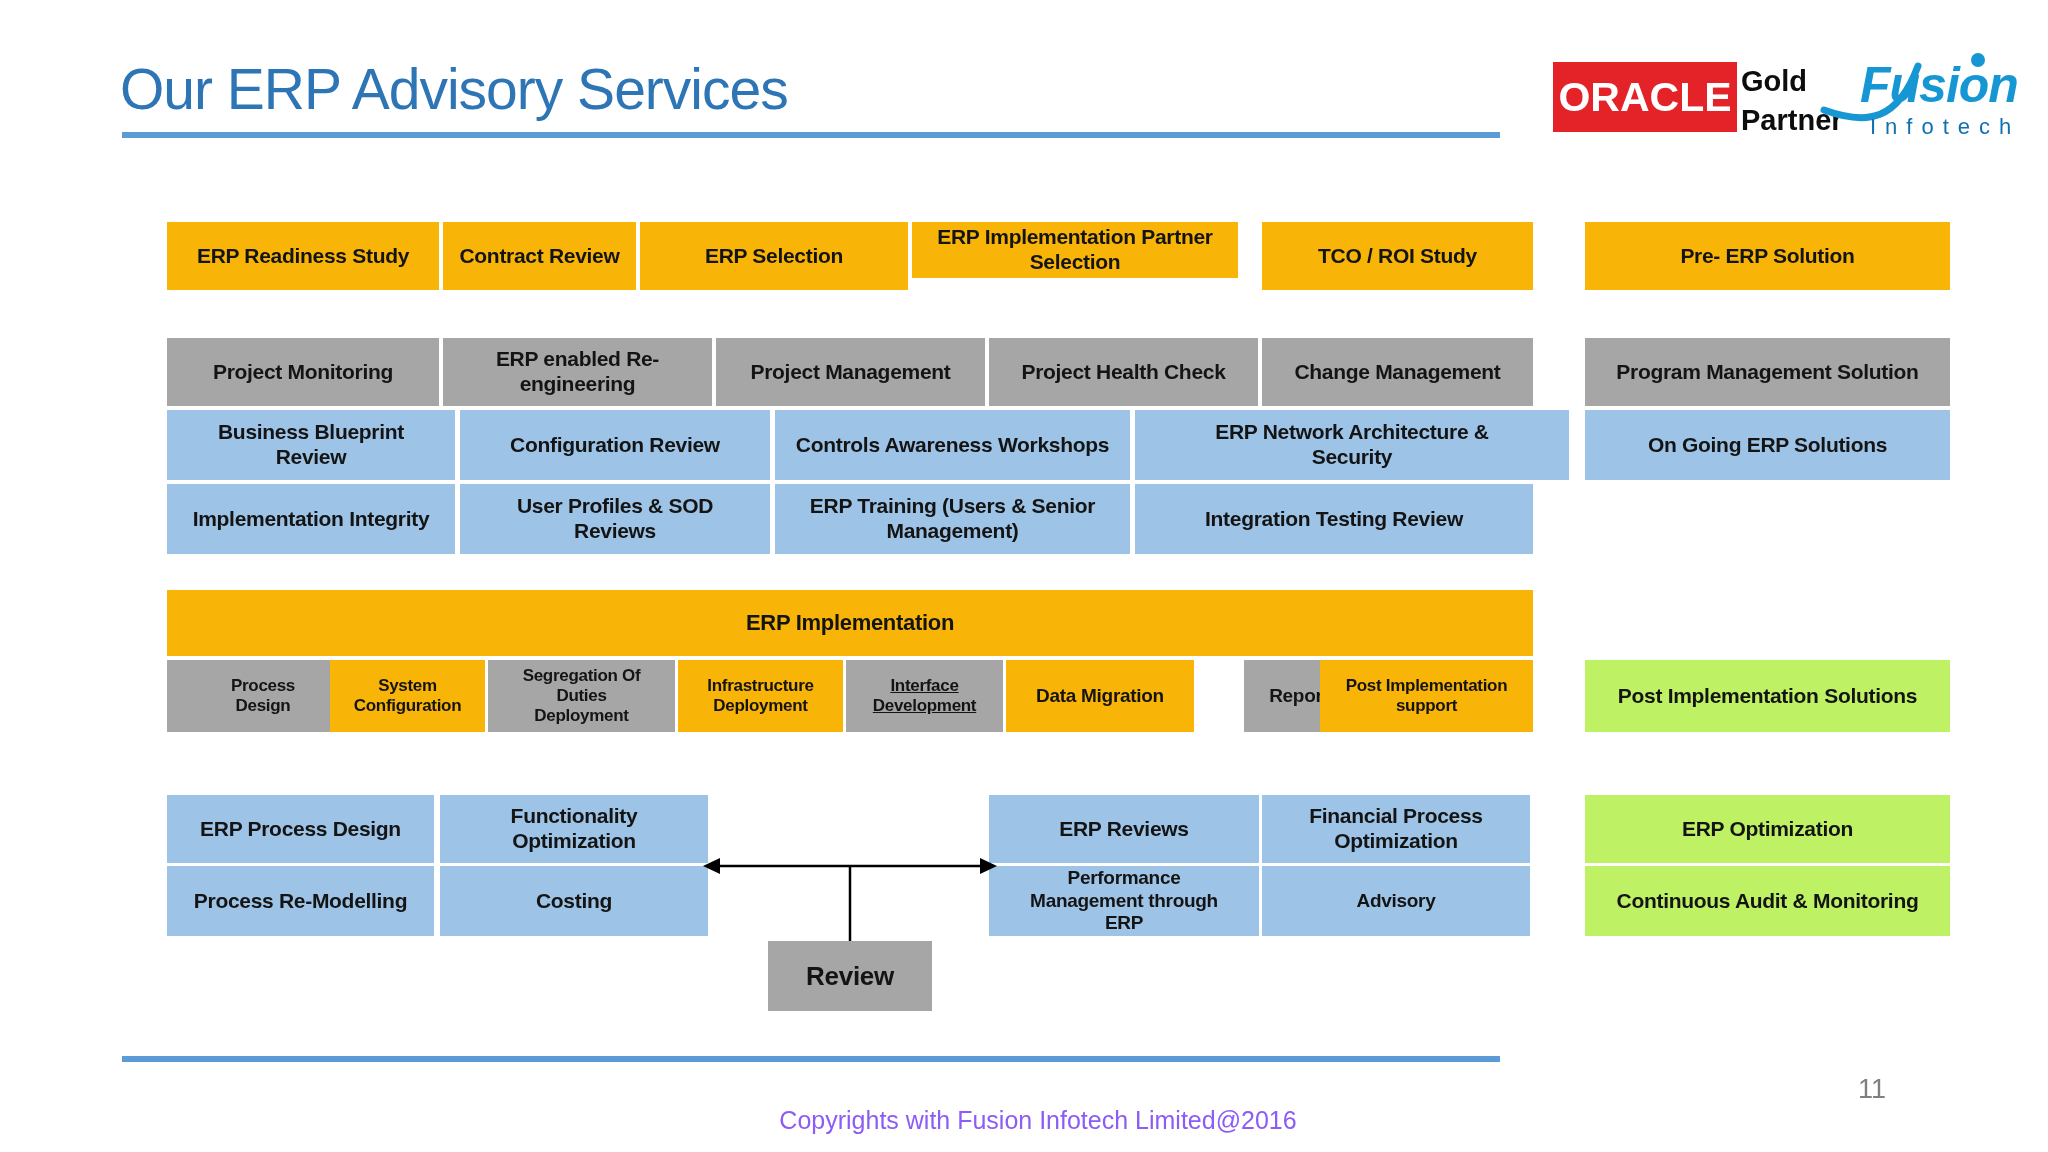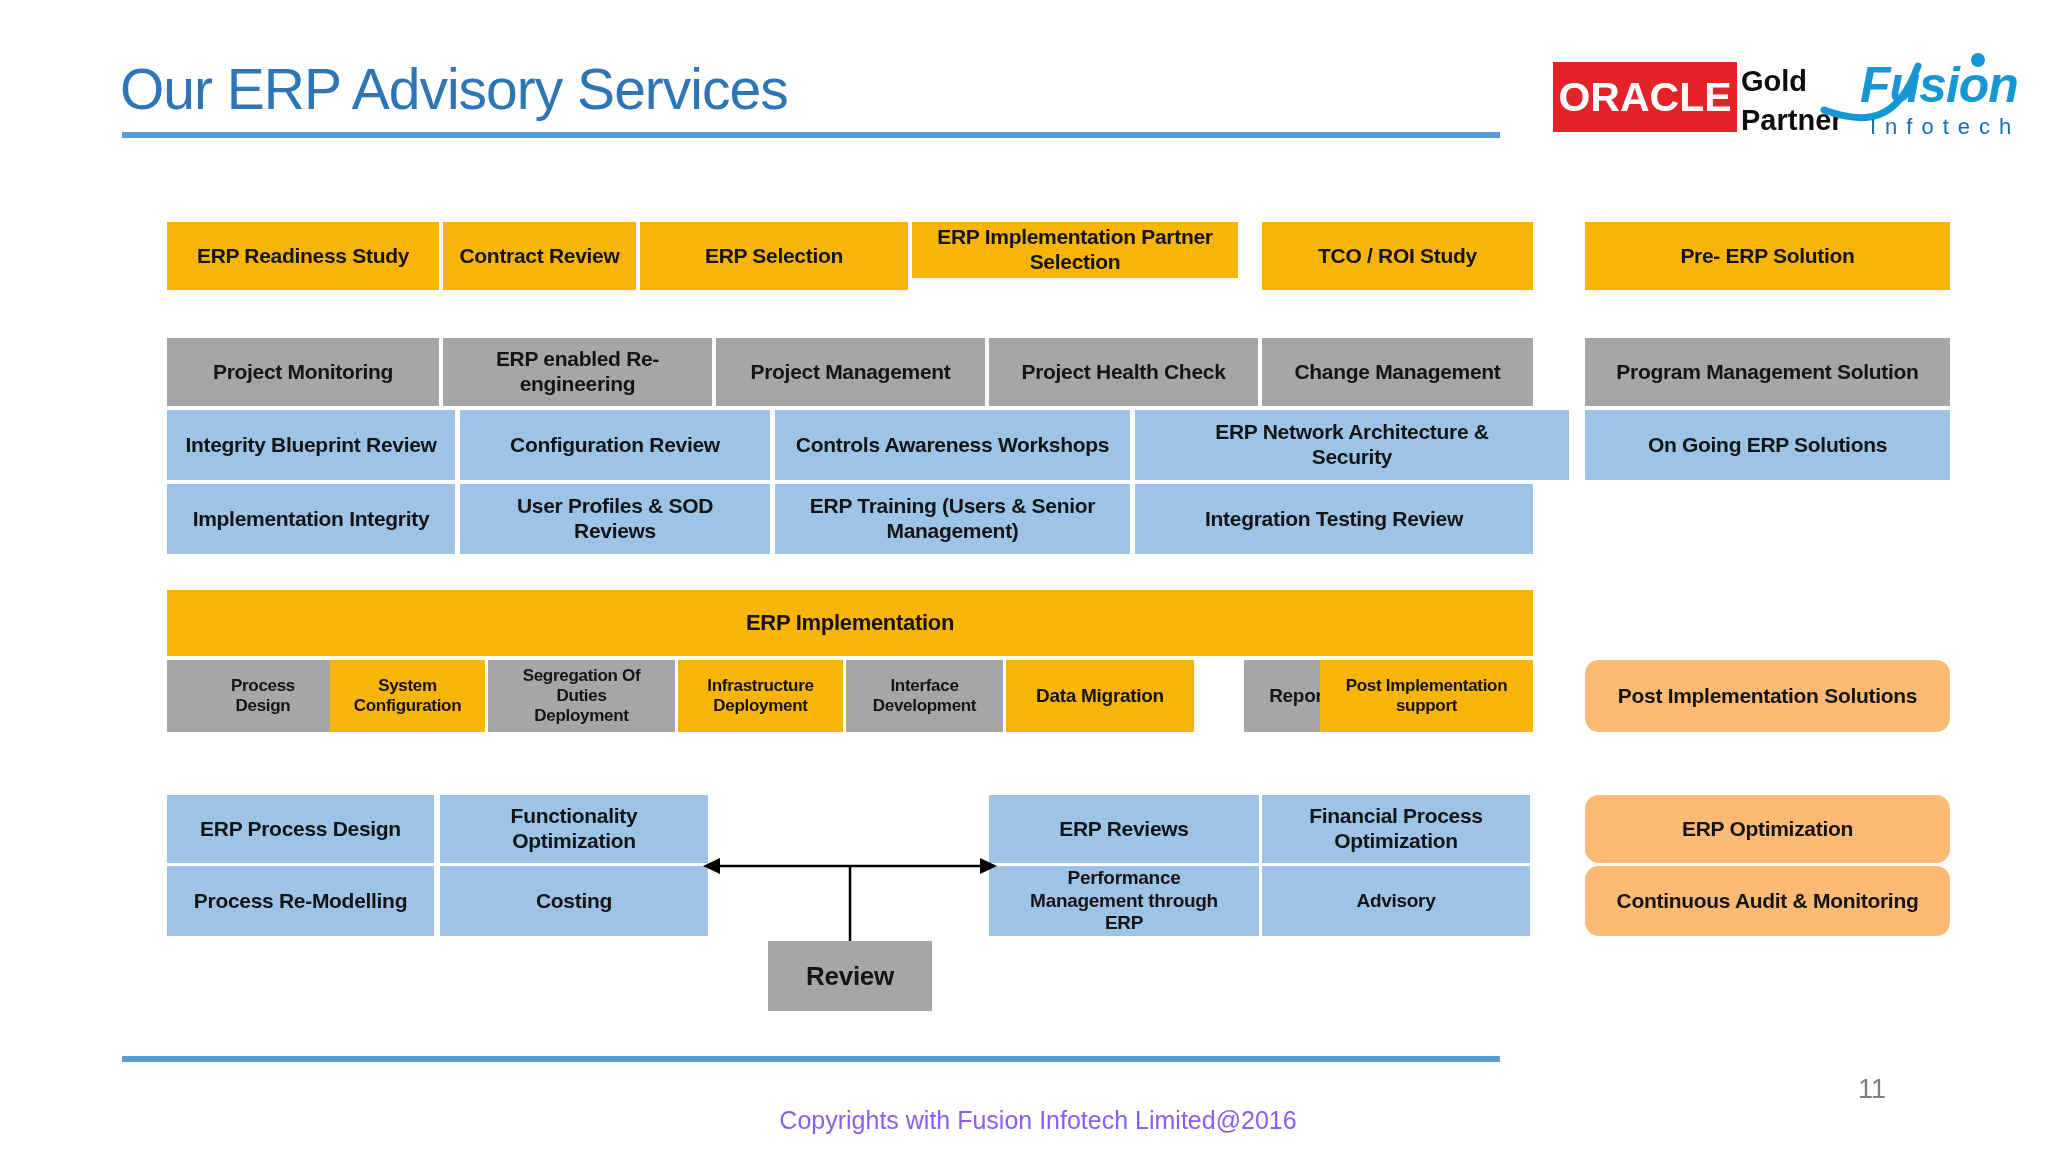--- a/index.html
+++ b/index.html
@@ -13,21 +13,21 @@
   }
   .rule{position:absolute;height:6px;background:#5B9BD5;}
   .box{
     position:absolute;display:flex;align-items:center;justify-content:center;
     text-align:center;font-weight:bold;color:#141414;font-size:21px;
     line-height:1.18;letter-spacing:-0.3px;padding:0 14px;box-sizing:border-box;
   }
   .orange{background:#F8B407;}
   .gray{background:#A6A6A6;}
   .blue{background:#9DC3E6;}
-  .green{background:#fdba74;border-radius:14px;}
+  .green{background:#bef264;}
   .sm{font-size:17px;padding:0 10px;}
   .p40{padding:0 42px;}
   .p30{padding:0 30px;}
   .banner{font-size:22px;}
   .review{font-size:26px;}
   
   .oracle-wrap{position:absolute;left:1553px;top:62px;display:flex;align-items:flex-start;}
   .oracle-box{
     width:184px;height:70px;background:#E42328;color:#fff;display:flex;
     align-items:center;justify-content:center;font-size:41px;font-weight:bold;
@@ -85,37 +85,37 @@
   <div class="box orange" style="left:640px;top:222px;width:268px;height:68px;">ERP Selection</div>
   <div class="box orange" style="left:912px;top:222px;width:326px;height:56px;">ERP Implementation Partner Selection</div>
   <div class="box orange" style="left:1262px;top:222px;width:271px;height:68px;">TCO / ROI Study</div>
 
   <div class="box gray" style="left:167px;top:338px;width:272px;height:68px;">Project Monitoring</div>
   <div class="box gray p40" style="left:443px;top:338px;width:269px;height:68px;">ERP enabled Re-engineering</div>
   <div class="box gray" style="left:716px;top:338px;width:269px;height:68px;">Project Management</div>
   <div class="box gray" style="left:989px;top:338px;width:269px;height:68px;">Project Health Check</div>
   <div class="box gray" style="left:1262px;top:338px;width:271px;height:68px;">Change Management</div>
 
-  <div class="box blue" style="left:167px;top:410px;width:288px;height:70px;">Integrity Blueprint Review</div>
+  <div class="box blue" style="left:167px;top:410px;width:288px;height:70px;">Business Blueprint Review</div>
   <div class="box blue" style="left:775px;top:410px;width:355px;height:70px;">Controls Awareness Workshops</div>
   <div class="box blue" style="left:460px;top:410px;width:310px;height:70px;">Configuration Review</div>
   <div class="box blue p40" style="left:1135px;top:410px;width:434px;height:70px;">ERP Network Architecture &amp; Security</div>
 
   <div class="box blue" style="left:167px;top:484px;width:288px;height:70px;">Implementation Integrity</div>
   <div class="box blue p40" style="left:460px;top:484px;width:310px;height:70px;">User Profiles &amp; SOD Reviews</div>
   <div class="box blue p30" style="left:775px;top:484px;width:355px;height:70px;">ERP Training (Users &amp; Senior Management)</div>
   <div class="box blue" style="left:1135px;top:484px;width:398px;height:70px;">Integration Testing Review</div>
 
   <div class="box orange banner" style="left:167px;top:590px;width:1366px;height:66px;">ERP Implementation</div>
 
   <div class="box gray sm p40" style="left:167px;top:660px;width:192px;height:72px;">Process Design</div>
   <div class="box orange sm" style="left:330px;top:660px;width:155px;height:72px;">System Configuration</div>
   <div class="box gray sm p30" style="left:488px;top:660px;width:187px;height:72px;">Segregation Of Duties Deployment</div>
   <div class="box orange sm p30" style="left:678px;top:660px;width:165px;height:72px;">Infrastructure Deployment</div>
-  <div class="box gray sm p30" style="left:846px;top:660px;width:157px;height:72px;">Interface Development</div>
+  <div class="box gray sm p30" style="left:846px;top:660px;width:157px;height:72px;text-decoration:underline;">Interface Development</div>
   <div class="box orange" style="left:1006px;top:660px;width:188px;height:72px;font-size:19px;">Data Migration</div>
   <div class="box gray" style="left:1197px;top:660px;width:120px;height:72px;font-size:19px;margin-left:47px;">Reports</div>
   <div class="box orange sm" style="left:1320px;top:660px;width:213px;height:72px;">Post Implementation support</div>
 
   <div class="box blue" style="left:167px;top:795px;width:267px;height:68px;">ERP Process Design</div>
   <div class="box blue p40" style="left:440px;top:795px;width:268px;height:68px;">Functionality Optimization</div>
   <div class="box blue" style="left:167px;top:866px;width:267px;height:70px;">Process Re-Modelling</div>
   <div class="box blue" style="left:440px;top:866px;width:268px;height:70px;">Costing</div>
 
   <div class="box blue" style="left:989px;top:795px;width:270px;height:68px;">ERP Reviews</div>

